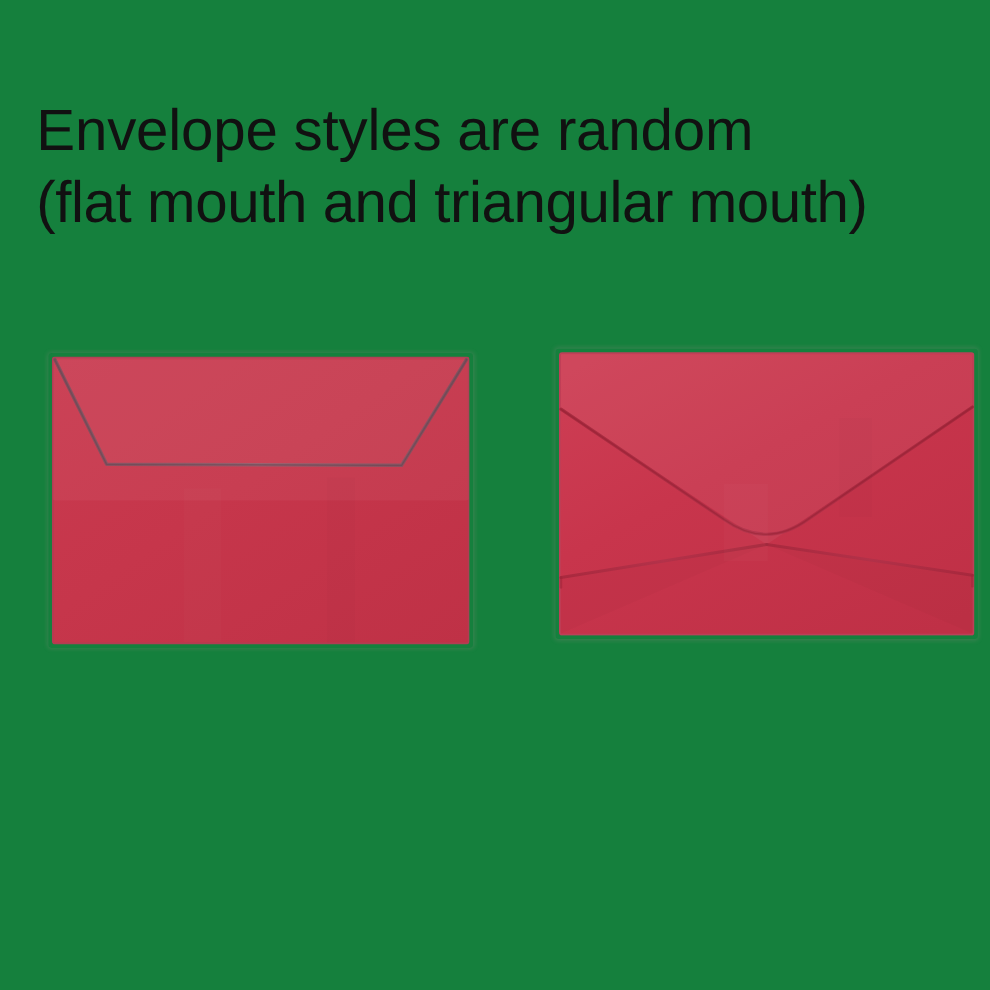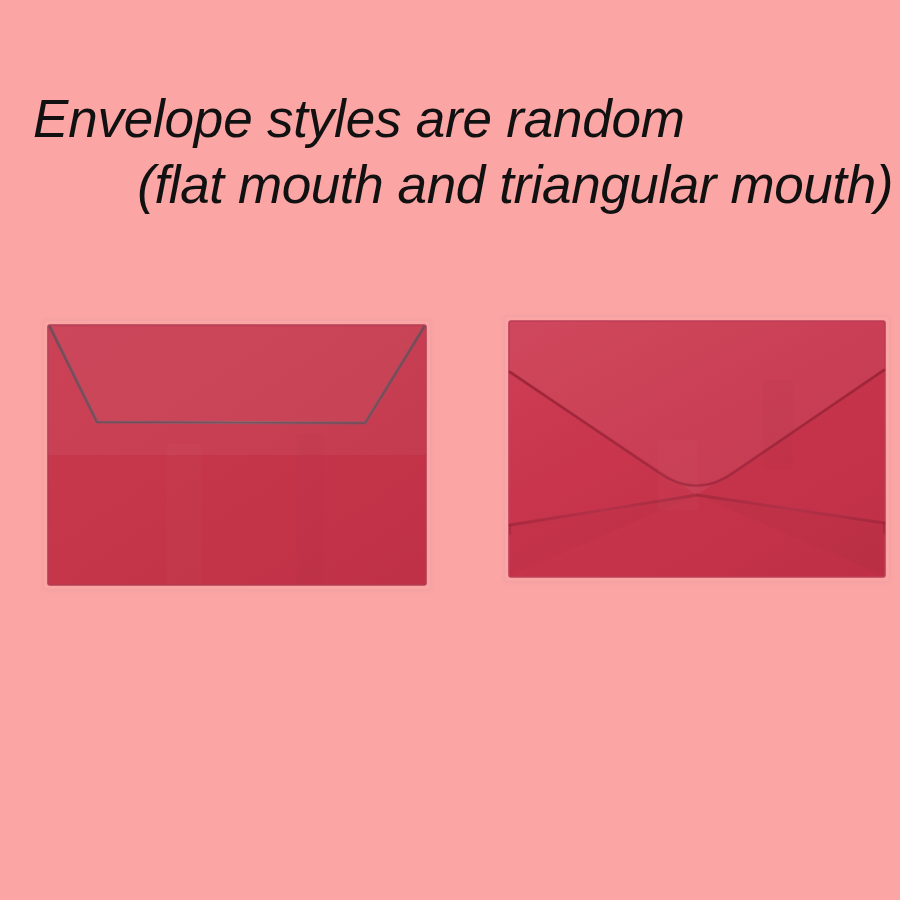--- a/index.html
+++ b/index.html
@@ -11,23 +11,22 @@
     width: 900px;
     height: 900px;
     background: #fdfdfa;
     font-family: "Liberation Sans", sans-serif;
     overflow: hidden;
   }
   #stage {
     position: relative;
     width: 900px;
     height: 900px;
-    background: #fca5a5;
+    background: #15803d;
     overflow: hidden;
-    font-style: italic;
   }
 
   
   #caption {
     position: absolute;
     left: 33px;
     top: 86px;
     width: 860px;
   }
   .caption-line {
@@ -35,21 +34,20 @@
     font-family: "Liberation Sans", sans-serif;
     font-size: 53px;
     line-height: 66px;
     font-weight: 400;
     color: #111111;
     letter-spacing: -0.2px;
     white-space: nowrap;
   }
   .caption-line.line-2 {
     letter-spacing: -0.4px;
-    text-align: right;
   }
 
   
   .envelope {
     position: absolute;
   }
   .envelope svg {
     display: block;
   }
 

